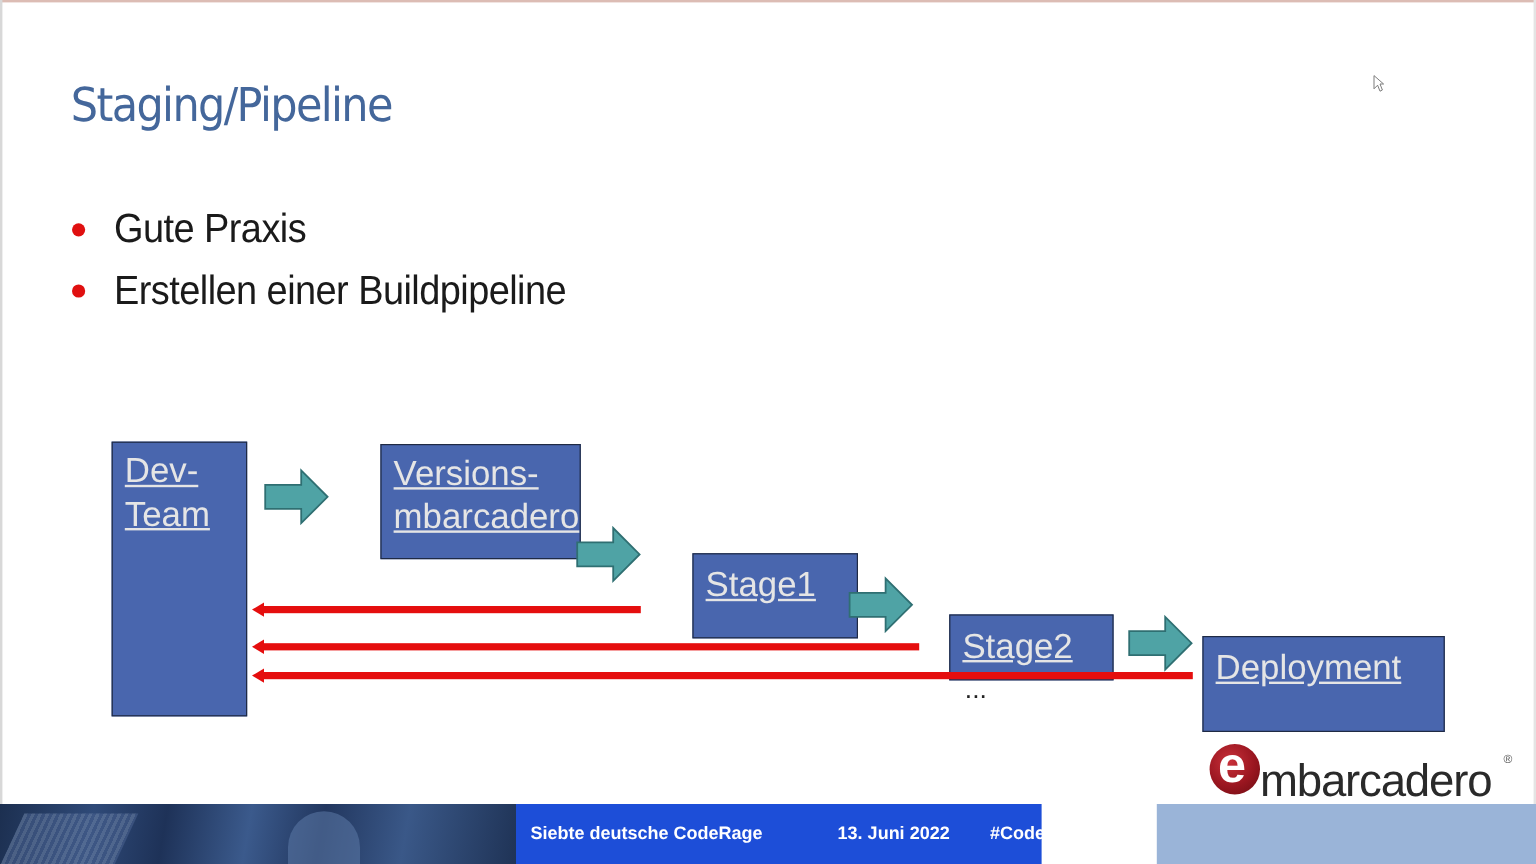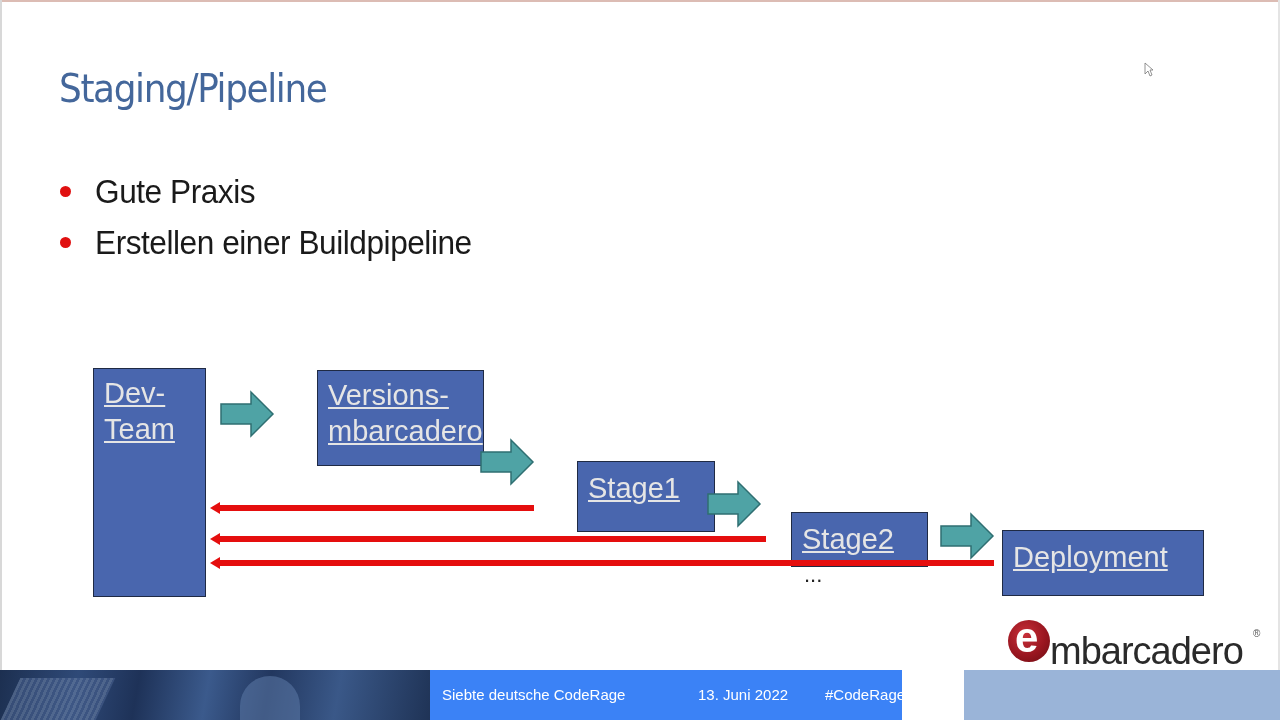--- a/index.html
+++ b/index.html
@@ -63,22 +63,22 @@
     .footer-photo .laptop {
       position: absolute; left: 10px; top: 8px; width: 95px; height: 44px;
       background: repeating-linear-gradient(90deg, #6e84a8 0 3px, #4a6290 3px 6px);
       opacity: 0.55; transform: skewX(-25deg);
     }
     .footer-photo .hand {
       position: absolute; left: 240px; top: 6px; width: 60px; height: 44px;
       background: #5d7aa8; opacity: 0.55; border-radius: 30px 30px 0 0;
     }
     .footer-mid {
-      position: absolute; left: 430px; top: 0; width: 472px; height: 50px; background: #3b82f6;
-      color: #ffffff; font-size: 15px;
+      position: absolute; left: 430px; top: 0; width: 438px; height: 50px; background: #1d4ed8;
+      color: #ffffff; font-size: 15px; font-weight: bold;
     }
     .footer-mid span { position: absolute; top: 16px; white-space: nowrap; }
     .footer-right { position: absolute; left: 964px; top: 0; width: 316px; height: 50px; background: #9ab4d8; }
 
     .cursor { position: absolute; left: 1144px; top: 62px; }
   </style>
 </head>
 <body>
 
 <div class="top-border"></div>
@@ -105,21 +105,21 @@
 <div class="box" style="left:299px; top:370px; width:167px; height:96px;margin-left:18px;">
   <div>Versions-</div>
   <div>mbarcadero</div>
 </div>
 <div class="box" style="left:546px; top:461px; width:138px; height:71px; padding-top:8px;margin-left:31px;">
   <div>Stage1</div>
 </div>
 <div class="box" style="left:791px; top:488px; width:137px; height:55px; padding-top:8px;margin-top:24px;">
   <div>Stage2</div>
 </div>
-<div class="box" style="left:1002px; top:530px; width:202px; height:66px; padding-top:8px;">
+<div class="box" style="left:1002px; top:530px; width:202px; height:80px; padding-top:8px;">
   <div>Deployment</div>
 </div>
 
 <svg class="arrow-r" style="left:219px; top:390px;" width="56" height="48" viewBox="0 0 56 48">
   <polygon points="2,14 32,14 32,2 54,24 32,46 32,34 2,34" fill="#4fa3a5" stroke="#2f6f72" stroke-width="1.5"></polygon>
 </svg>
 <svg class="arrow-r" style="left:479px; top:438px;" width="56" height="48" viewBox="0 0 56 48">
   <polygon points="2,14 32,14 32,2 54,24 32,46 32,34 2,34" fill="#4fa3a5" stroke="#2f6f72" stroke-width="1.5"></polygon>
 </svg>
 <svg class="arrow-r" style="left:706px; top:480px;" width="56" height="48" viewBox="0 0 56 48">

